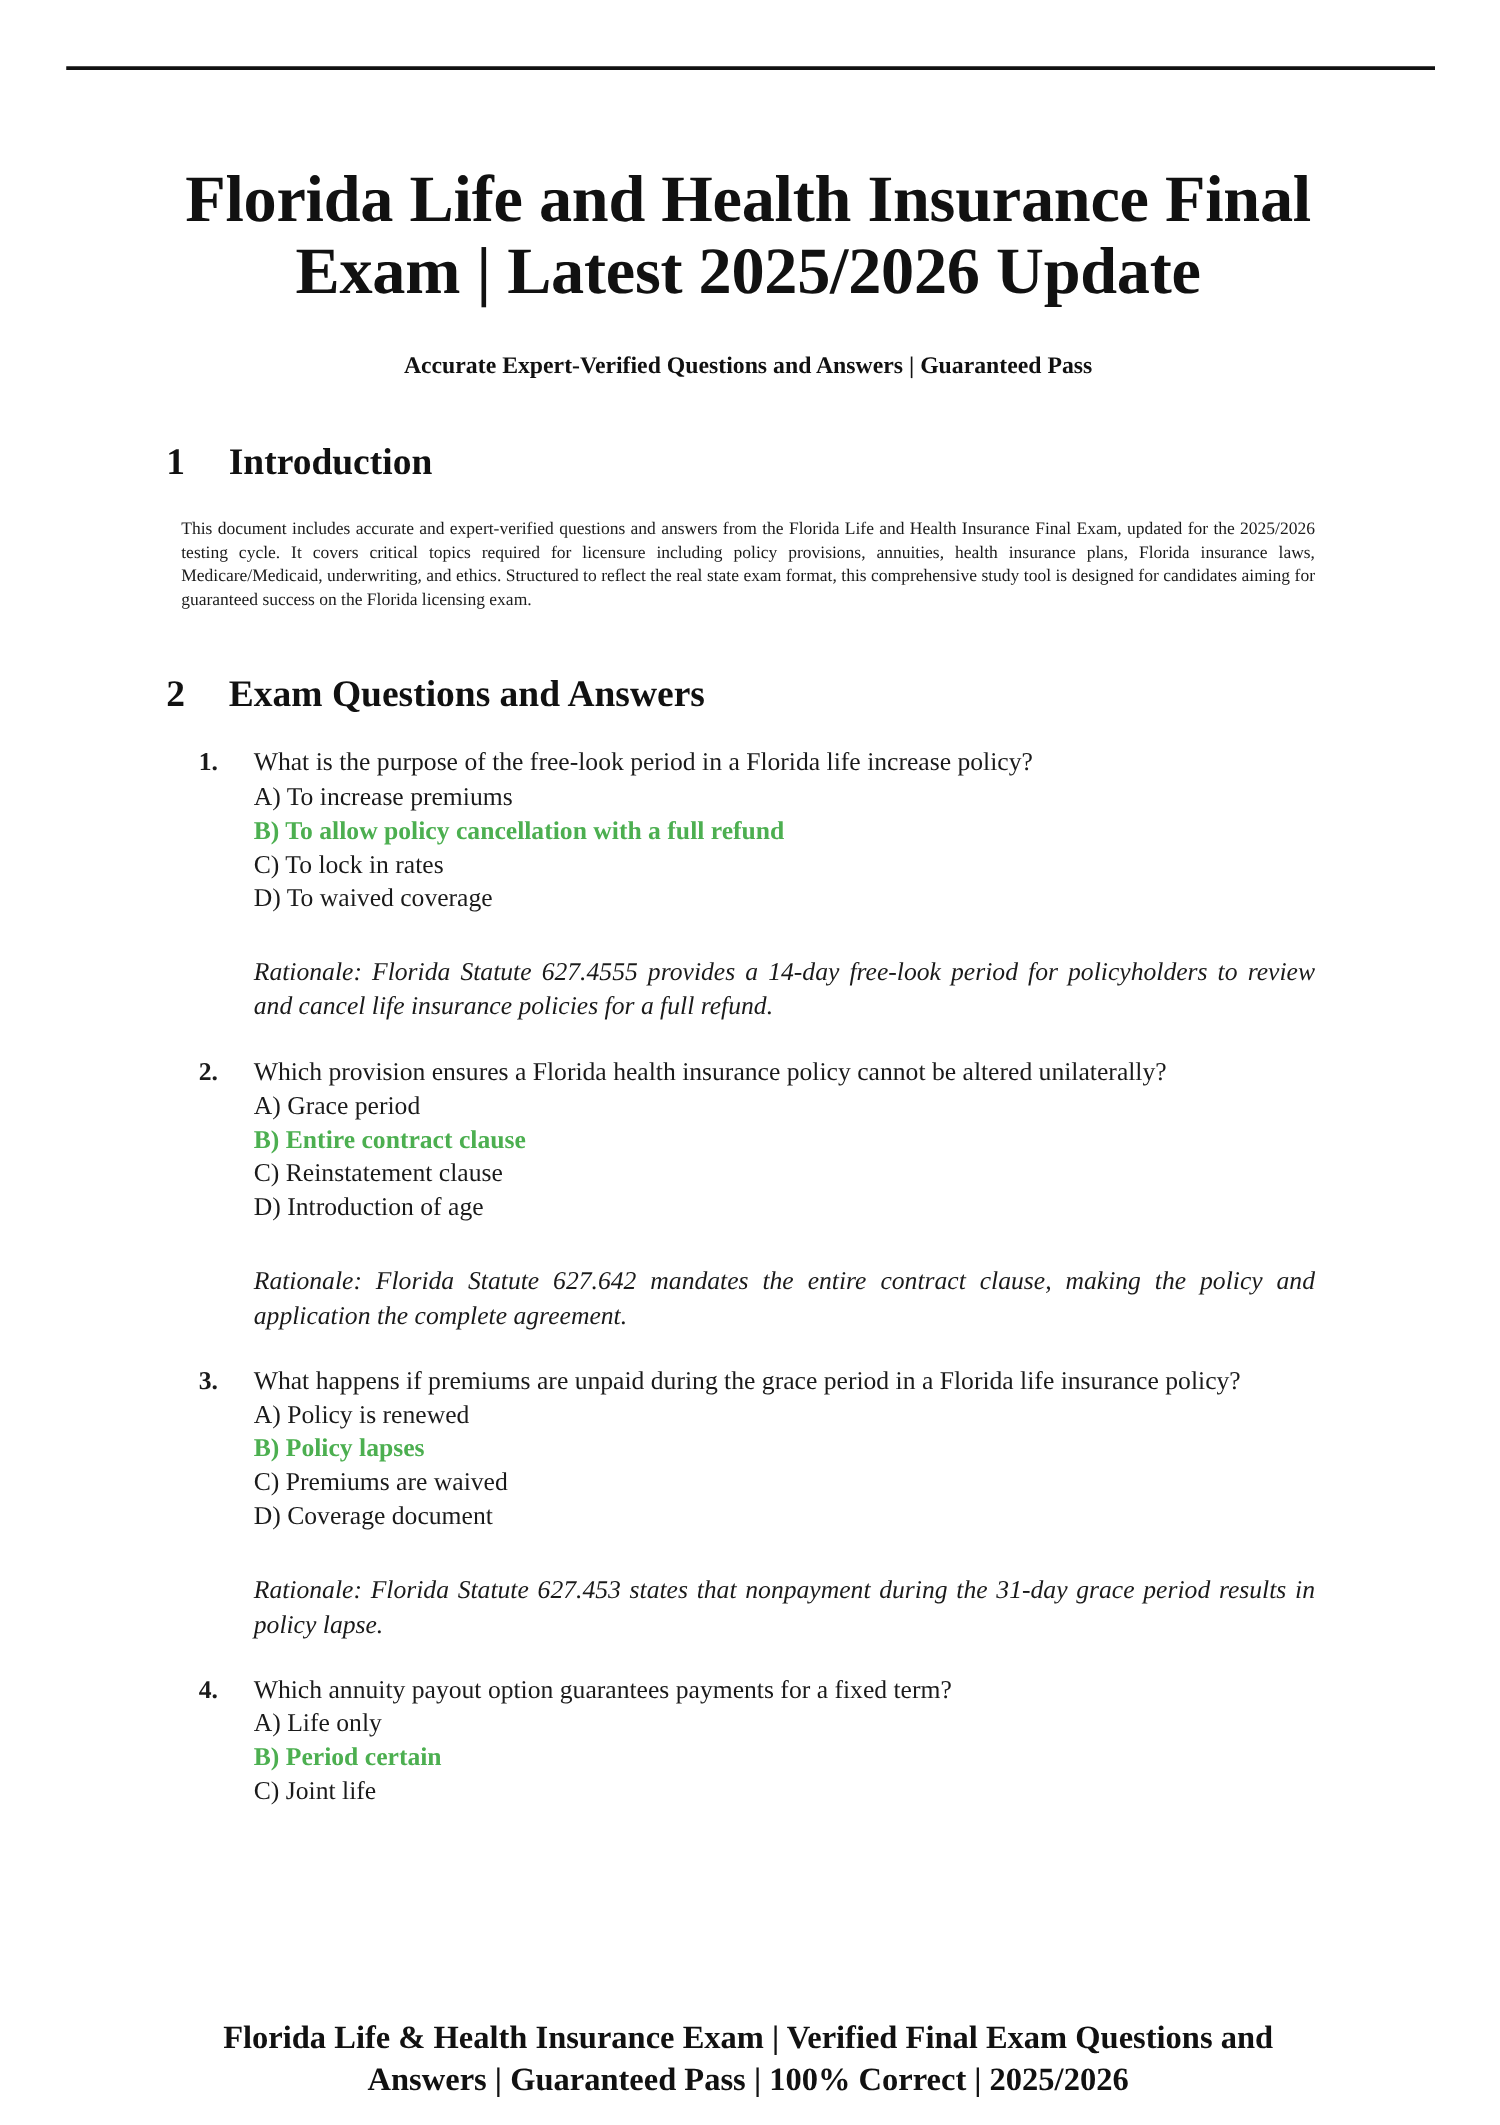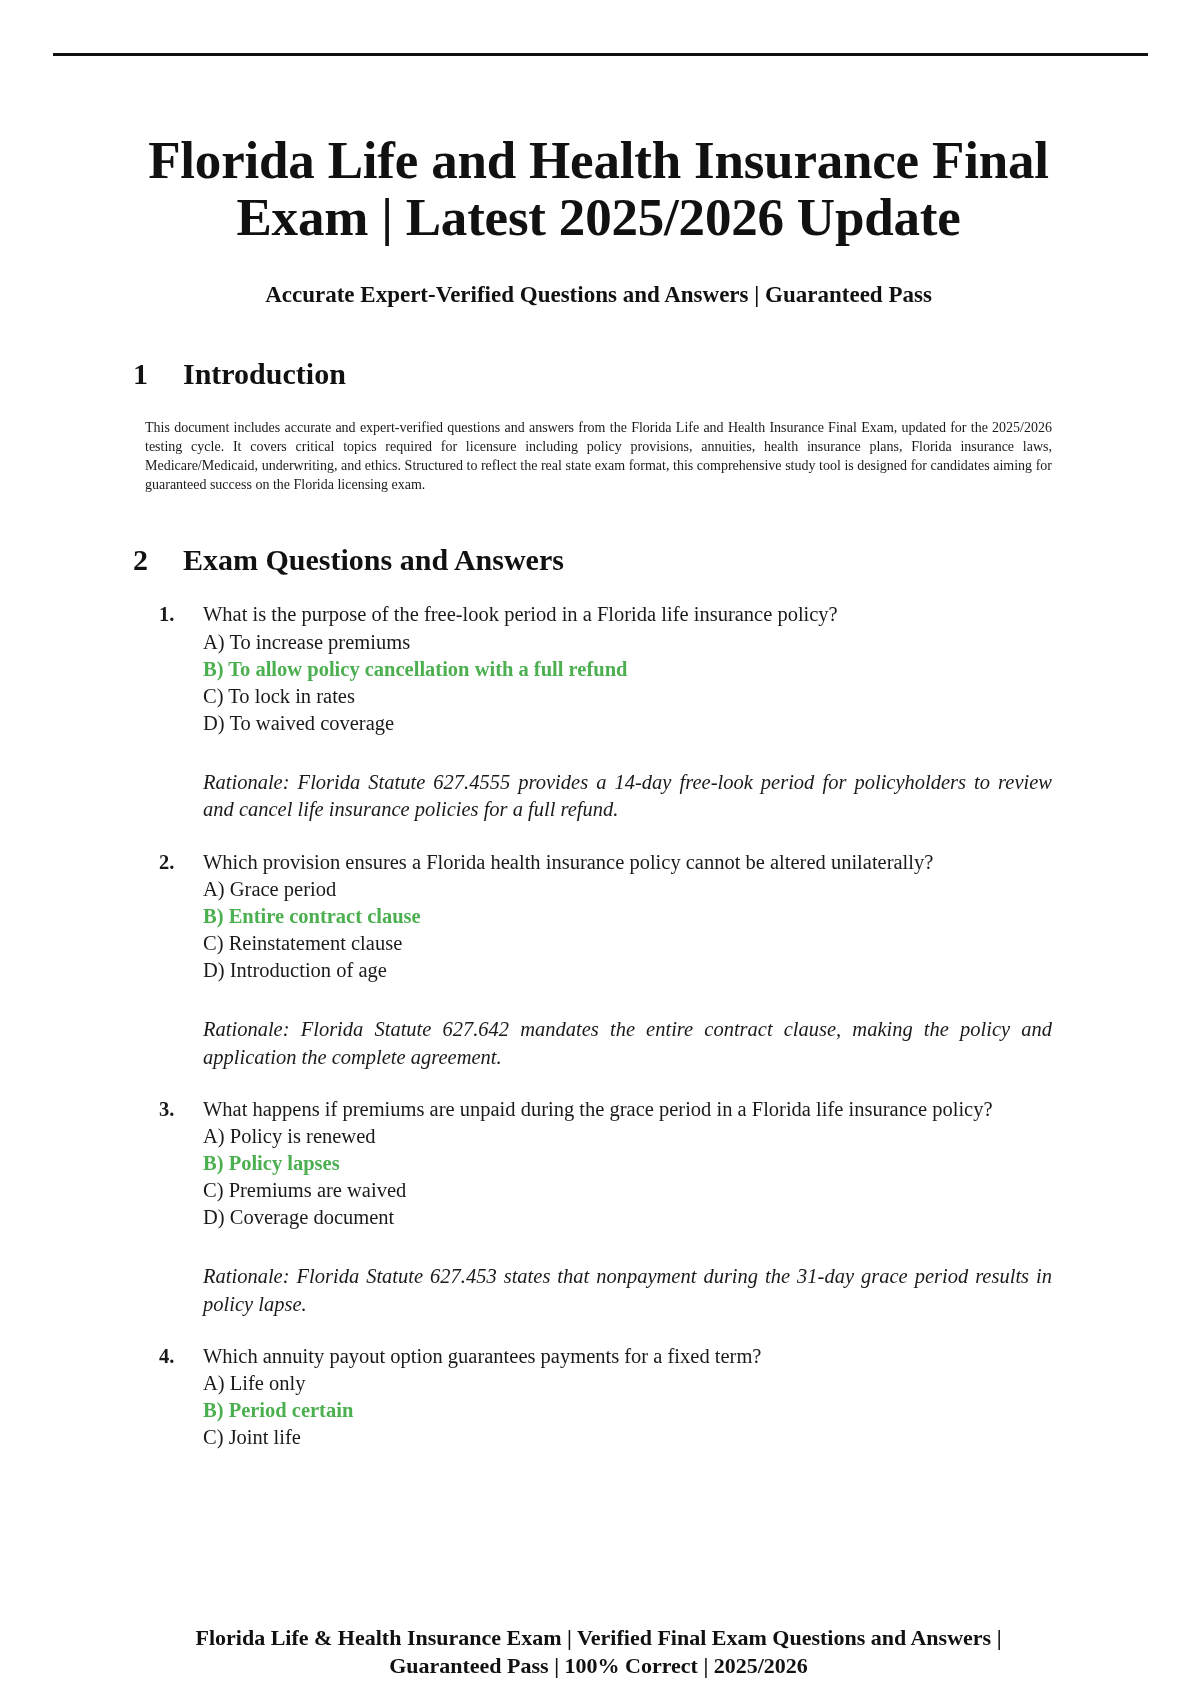--- a/index.html
+++ b/index.html
@@ -38,21 +38,21 @@
     font-weight: bold;
     font-size: 53px;
     line-height: 1.08;
     text-align: center;
     margin: 76px 0 0 0;
     letter-spacing: -0.2px;
     color: #111;
   }
   .doc-subtitle {
     font-weight: bold;
-    font-size: 23px;
+    font-size: 19px;
     text-align: center;
     margin: 36px 0 0 0;
     color: #111;
   }
 
   .section-head {
     font-weight: bold;
     font-size: 30px;
     margin: 49px 0 0 -12px;
     display: flex;
@@ -111,21 +111,21 @@
     -webkit-hyphens: auto;
   }
 
   .footer {
     position: absolute;
     left: 145px;
     right: 148px;
     bottom: 72px;
     text-align: center;
     font-weight: bold;
-    font-size: 22px;
+    font-size: 26px;
     line-height: 1.3;
     color: #111;
   }
 </style>
 </head>
 <body>
 
 <div class="page">
 
   <div class="rule rule-top"></div>
@@ -144,21 +144,21 @@
     <p class="body-para">This document includes accurate and expert-verified questions and answers from the Florida Life and Health Insurance Final Exam, updated for the 2025/2026 testing cycle. It covers critical topics required for licensure including policy provisions, annuities, health insurance plans, Florida insurance laws, Medicare/Medicaid, underwriting, and ethics. Structured to reflect the real state exam format, this comprehensive study tool is designed for candidates aiming for guaranteed success on the Florida licensing exam.</p>
 
     <div class="section-head">
       <span class="section-num">2</span>
       <span class="section-title">Exam Questions and Answers</span>
     </div>
 
     <ol class="qlist" id="question-list">
         <li class="qitem">
           <span class="qnum">1.</span>
-          <div class="qtext">What is the purpose of the free-look period in a Florida life insurance policy?</div>
+          <div class="qtext">What is the purpose of the free-look period in a Florida life increase policy?</div>
           <span class="opt">A) To increase premiums</span>
           <span class="opt correct">B) To allow policy cancellation with a full refund</span>
           <span class="opt">C) To lock in rates</span>
           <span class="opt">D) To waived coverage</span>
           <span class="rationale">Rationale:  Florida Statute 627.4555 provides a 14-day free-look period for policyholders to review and cancel life insurance policies for a full refund.</span>
         </li>
         <li class="qitem">
           <span class="qnum">2.</span>
           <div class="qtext">Which provision ensures a Florida health insurance policy cannot be altered unilaterally?</div>
           <span class="opt">A) Grace period</span>

